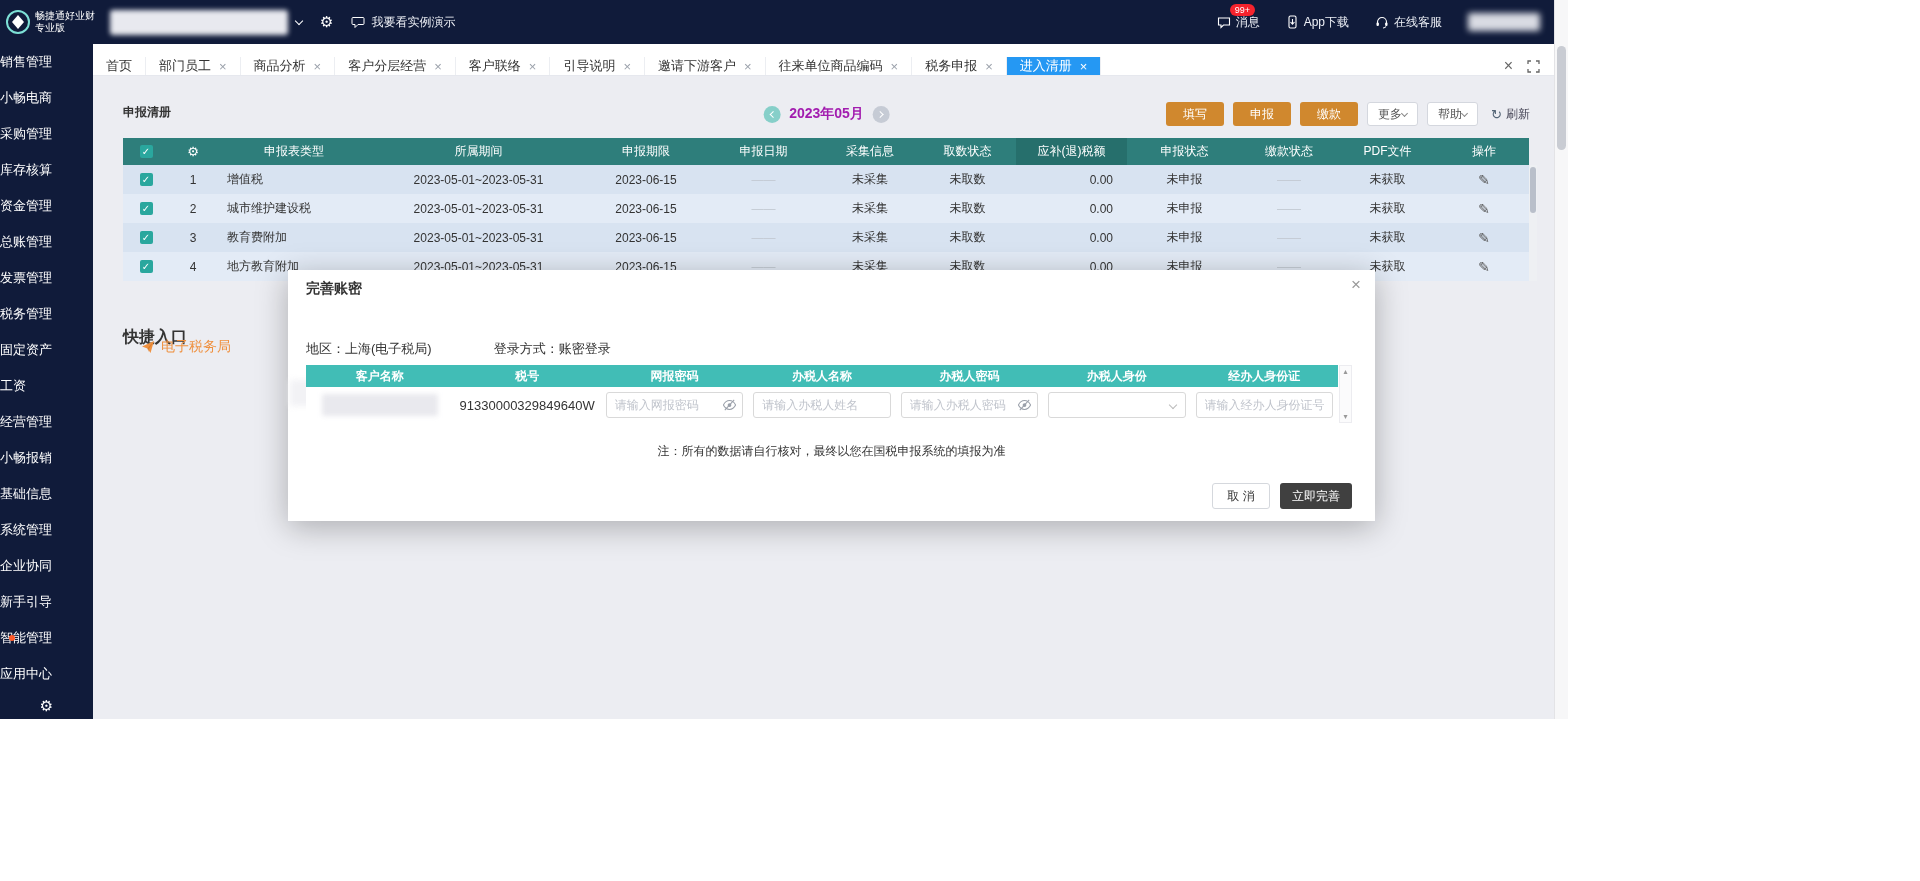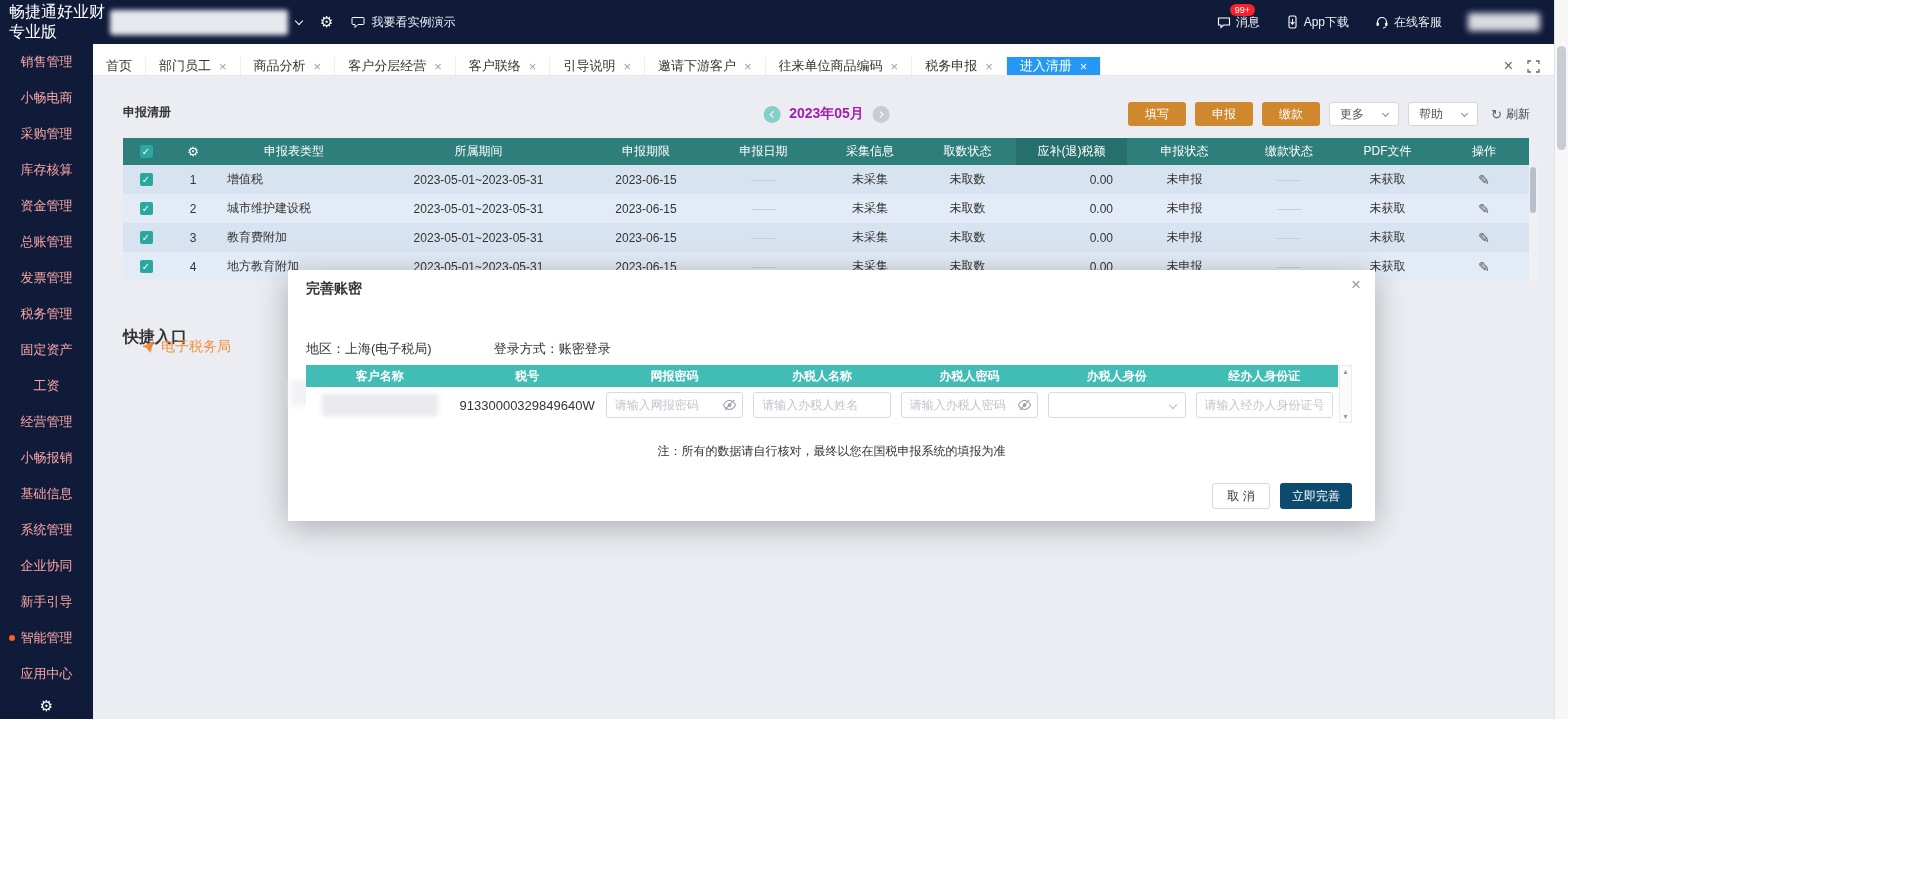--- a/index.html
+++ b/index.html
@@ -4,21 +4,21 @@
 <style>
   * { margin:0; padding:0; box-sizing:border-box; }
   html,body { width:1920px; height:881px; background:#ffffff; overflow:hidden;
     font-family:"Liberation Sans","DejaVu Sans",sans-serif; }
   .app { position:absolute; left:0; top:0; width:1568px; height:719px; background:#fff; }
 
   
   .topbar { position:absolute; left:0; top:0; width:1554px; height:44px; background:#101b3a;
     display:flex; align-items:center; color:#eef1f7; }
   .brand { width:96px; display:flex; align-items:center; padding-left:5px; gap:4px; }
-  .brand-lines { font-size:16px; line-height:1.25; color:#fff; white-space:nowrap; }
+  .brand-lines { font-size:10px; line-height:1.25; color:#fff; white-space:nowrap; }
   .selector-blur { margin-left:14px; width:178px; height:25px; background:#e8e9ef;
     border-radius:3px; filter:blur(2.5px); }
   .chev { display:inline-block; width:6px; height:6px; border-right:1.5px solid currentColor;
     border-bottom:1.5px solid currentColor; transform:rotate(45deg); }
   .chev-white { color:#fff; margin-left:8px; margin-top:-3px; }
   .top-gear { margin-left:18px; font-size:15px; color:#fff; cursor:pointer; }
   .demo { margin-left:18px; display:flex; align-items:center; gap:6px; font-size:12px; cursor:pointer; }
   .top-right { margin-left:auto; margin-right:14px; display:flex; align-items:center; gap:26px; font-size:12px; }
   .top-item { display:flex; align-items:center; gap:5px; cursor:pointer; position:relative; }
   .badge { position:absolute; top:-10px; left:13px; background:#f5232d; color:#fff; font-size:9px;
@@ -36,21 +36,21 @@
   .tab { display:flex; align-items:center; padding:0 13px; font-size:13px; color:#333;
     border-right:1px solid #eceef2; cursor:pointer; white-space:nowrap; }
   .tab .x { margin-left:8px; color:#9aa0aa; font-size:13px; }
   .tab.active { background:#2598f3; color:#fff; }
   .tab.active .x { color:#fff; }
   .tabbar-right { margin-left:auto; display:flex; align-items:center; gap:14px; padding-right:14px; color:#666; }
   .tb-close { font-size:16px; cursor:pointer; }
 
   
   .sidebar { position:absolute; left:0; top:44px; width:93px; height:675px; background:#101b3a; }
-  .side-item { height:36px; line-height:36px; text-align:center; color:#fca5a5; font-size:13px;
+  .side-item { height:36px; line-height:36px; color:#ffffff; font-size:13px;
     position:relative; cursor:pointer; }
   .side-item .dot { position:absolute; left:9px; top:15px; width:6px; height:6px; border-radius:50%; background:#ff5a2a; }
   .side-gear { position:absolute; bottom:4px; left:0; width:93px; text-align:center; color:#fff;
     font-size:15px; cursor:pointer; }
 
   
   .main { position:absolute; left:93px; top:76px; width:1461px; height:643px; background:#ecedf2; }
   .page-head { position:absolute; left:30px; right:24px; top:26px; height:26px; }
   .page-title { position:absolute; left:0; top:2px; font-size:12px; font-weight:bold; color:#333; }
   .month-nav { position:absolute; left:50%; top:3px; transform:translateX(-50%);
@@ -61,21 +61,21 @@
   .nav-next { background:#c6cbd5; }
   .chev-l { width:5px; height:5px; border-left:1.5px solid #fff; border-bottom:1.5px solid #fff;
     transform:rotate(45deg); margin-left:2px; }
   .chev-r { width:5px; height:5px; border-right:1.5px solid #fff; border-top:1.5px solid #fff;
     transform:rotate(45deg); margin-right:2px; }
   .month-label { font-size:14px; font-weight:bold; color:#a21caf; }
   .head-buttons { position:absolute; right:0; top:0; display:flex; align-items:center; gap:9px; }
   .btn-orange { height:24px; padding:0 17px; background:#d0882e; color:#fff; font-size:12px;
     border:none; border-radius:3px; cursor:pointer; }
   .btn-plain { height:24px; padding:0 10px; background:#fff; color:#555; font-size:12px;
-    border:1px solid #d4d7de; border-radius:3px; display:flex; align-items:center; gap:19px; cursor:pointer; }
+    border:1px solid #d4d7de; border-radius:3px; display:flex; align-items:center; gap:0; cursor:pointer; }
   .chev-gray { color:#888; width:5px; height:5px; border-width:1px; margin-top:-2px; }
   .refresh-link { display:flex; align-items:center; gap:4px; color:#445; font-size:12px; cursor:pointer; margin-left:4px; }
   .refresh-ic { font-size:13px; color:#567; }
 
   
   .report-table { position:absolute; left:30px; top:62px; width:1406px; }
   .thead { display:flex; height:27px; background:#2e7e7b; color:#fff; font-size:12px; }
   .th,.td { display:flex; align-items:center; justify-content:center; }
   .th.dark { background:#266f6c; }
   .trow { display:flex; height:29px; font-size:12px; color:#333; }
@@ -120,21 +120,21 @@
     position:relative; cursor:pointer; }
   .m-select .chev { position:absolute; right:9px; top:9px; color:#bbb; border-width:1px; }
   .m-scroll { position:absolute; left:1033px; top:0; width:13px; height:58px; background:#fbfbfc;
     border:1px solid #ececf0; display:flex; flex-direction:column; justify-content:space-between;
     align-items:center; padding:1px 0; font-size:8px; color:#999; }
   .left-blur { position:absolute; left:2px; top:110px; width:26px; height:26px; background:#f2f2f5; filter:blur(3px); }
   .modal-note { position:absolute; left:0; top:173px; width:100%; text-align:center; font-size:12px; color:#333; }
   .modal-actions { position:absolute; right:23px; bottom:12px; display:flex; gap:10px; }
   .btn-cancel { width:58px; height:26px; background:#fff; border:1px solid #d5d8dd; border-radius:3px;
     font-size:12px; color:#333; cursor:pointer; font-family:inherit; }
-  .btn-confirm { height:26px; padding:0 12px; background:#0c4a6e; border:none; border-radius:3px;
+  .btn-confirm { height:26px; padding:0 12px; background:#404040; border:none; border-radius:3px;
     font-size:12px; color:#fff; cursor:pointer; font-family:inherit; }
   svg { display:block; }
 </style>
 </head>
 <body>
 
 <div class="app">
 
   <div class="topbar">
     <div class="brand">

